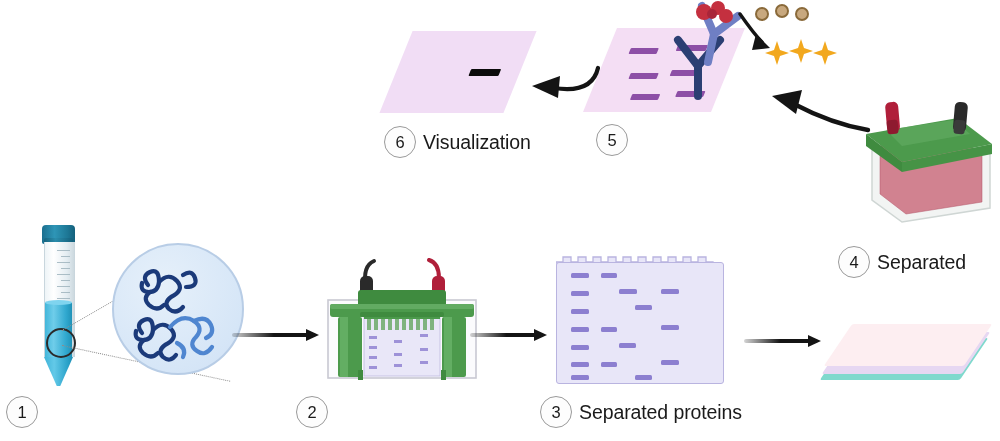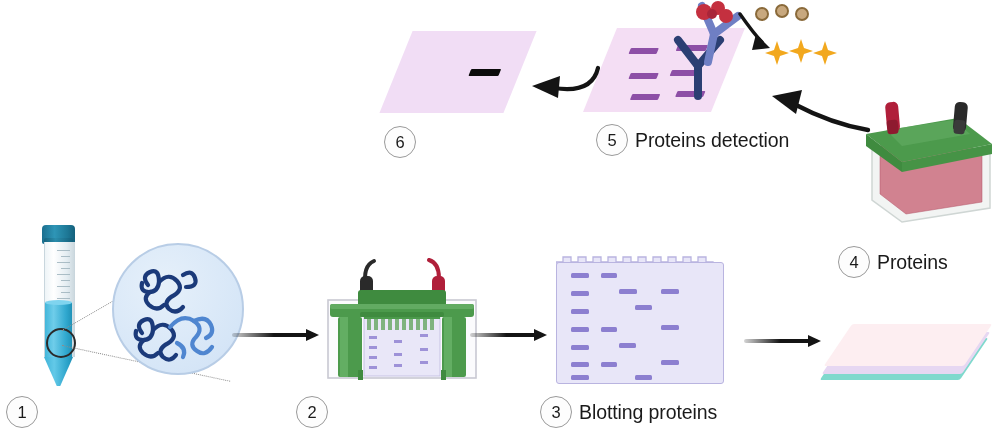--- a/index.html
+++ b/index.html
@@ -223,21 +223,21 @@
     <div class="band" style="left:62px;top:80px;width:17px;"></div>
     <div class="band" style="left:14px;top:99px;width:18px;"></div>
     <div class="band" style="left:44px;top:99px;width:16px;"></div>
     <div class="band" style="left:104px;top:97px;width:18px;"></div>
     <div class="band" style="left:14px;top:112px;width:18px;"></div>
     <div class="band" style="left:78px;top:112px;width:17px;"></div>
   </div>
 
   <div class="step" style="left:540px;top:396px;">
     <div class="badge">3</div>
-    <div class="step-label">Blotting proteins</div>
+    <div class="step-label">Separated proteins</div>
   </div>
 
   <div class="arrow" style="left:744px;top:336px;width:78px;">
     <div class="shaft" style="width:66px;"></div>
       <div class="head" style="left:64px;"></div>
   </div>
 
   <div class="sandwich">
     <div class="layer" style="left:14px;top:26px;background:#7fd9cd;"></div>
     <div class="layer" style="left:16px;top:20px;background:#e6d7f2;"></div>
@@ -259,21 +259,21 @@
 
       <rect x="28" y="6" width="13" height="30" rx="5" fill="#b01f3a" transform="rotate(-5 34 20)"></rect>
       <rect x="29" y="24" width="11" height="14" rx="3" fill="#8e1a2f" transform="rotate(-5 34 30)"></rect>
       <rect x="96" y="6" width="13" height="30" rx="5" fill="#2a2a2a" transform="rotate(5 102 20)"></rect>
       <rect x="96" y="24" width="11" height="14" rx="3" fill="#3a3a3a" transform="rotate(5 102 30)"></rect>
     </svg>
   </div>
 
   <div class="step" style="left:838px;top:246px;">
     <div class="badge">4</div>
-    <div class="step-label">Proteins</div>
+    <div class="step-label">Separated</div>
   </div>
 
   <div class="abs" style="left:756px;top:56px;">
     <svg width="118" height="80" viewBox="0 0 118 80">
       <path d="M112 74 q-36 -6 -74 -26" fill="none" stroke="#141414" stroke-width="4.4" stroke-linecap="round"></path>
       <path d="M16 40 L46 34 L40 58 Z" fill="#141414"></path>
     </svg>
   </div>
 
   <div class="memb memb5">
@@ -319,31 +319,31 @@
       <g fill="#f2a81e">
         <path d="M122 50 l3 -9 3 9 9 3 -9 3 -3 9 -3 -9 -9 -3 Z"></path>
         <path d="M146 48 l3 -9 3 9 9 3 -9 3 -3 9 -3 -9 -9 -3 Z"></path>
         <path d="M170 50 l3 -9 3 9 9 3 -9 3 -3 9 -3 -9 -9 -3 Z"></path>
       </g>
     </svg>
   </div>
 
   <div class="step" style="left:596px;top:124px;">
     <div class="badge">5</div>
-    <div class="step-label">Proteins detection</div>
   </div>
 
   <div class="abs" style="left:524px;top:58px;">
     <svg width="78" height="52" viewBox="0 0 78 52">
       <path d="M74 10 q-6 26 -44 20" fill="none" stroke="#141414" stroke-width="4.2" stroke-linecap="round"></path>
       <path d="M8 28 L36 18 L34 40 Z" fill="#141414"></path>
     </svg>
   </div>
 
   <div class="memb memb6">
     <div class="blackband" style="left:74px;top:38px;width:30px;"></div>
   </div>
 
   <div class="step" style="left:384px;top:126px;">
     <div class="badge">6</div>
+    <div class="step-label">Visualization</div>
   </div>
 
 </div>
 
 </body></html>

